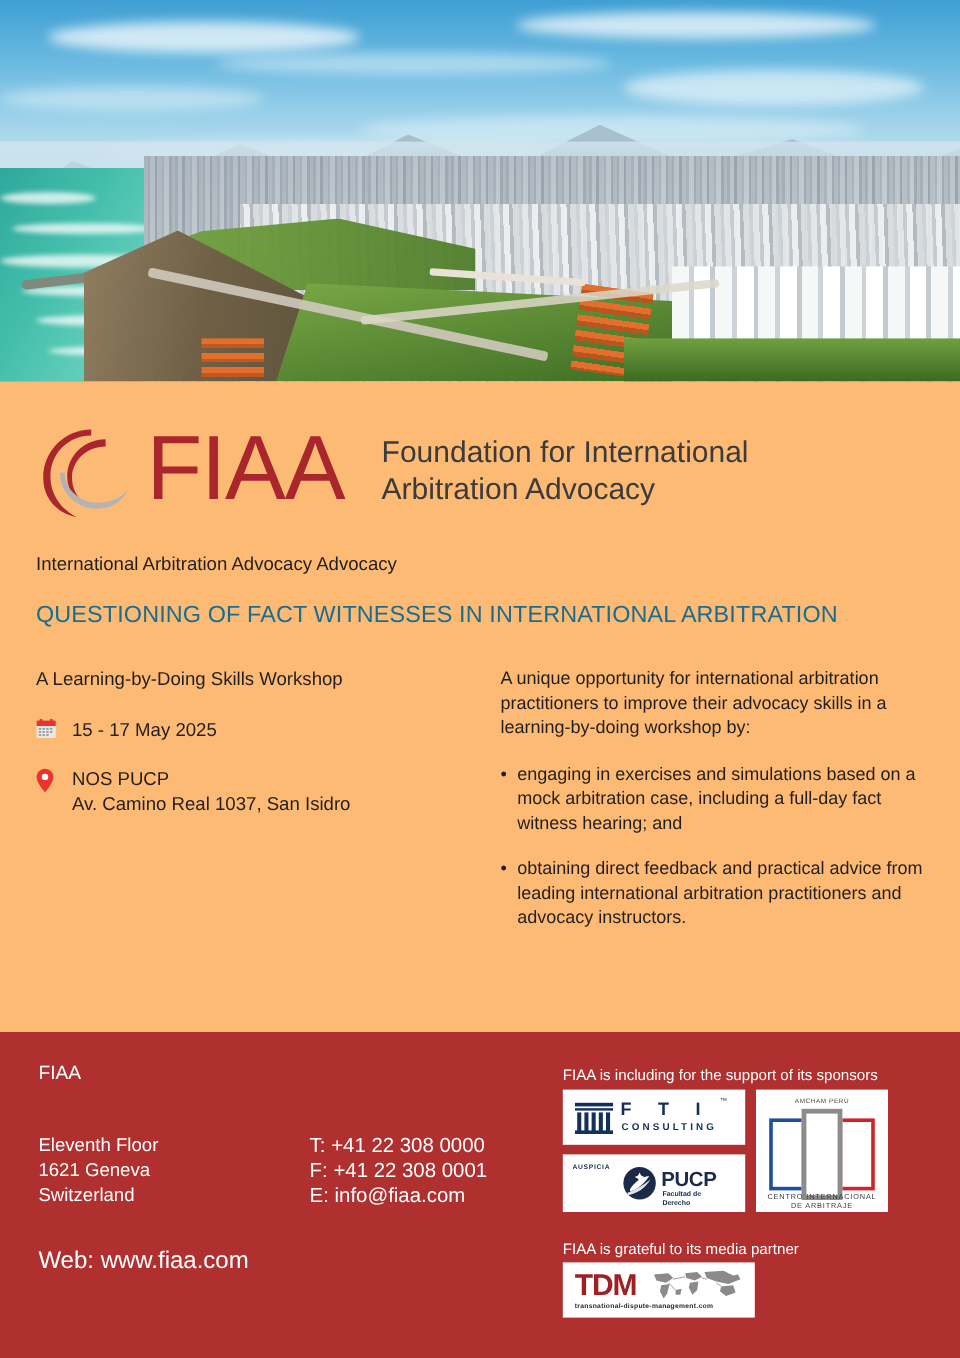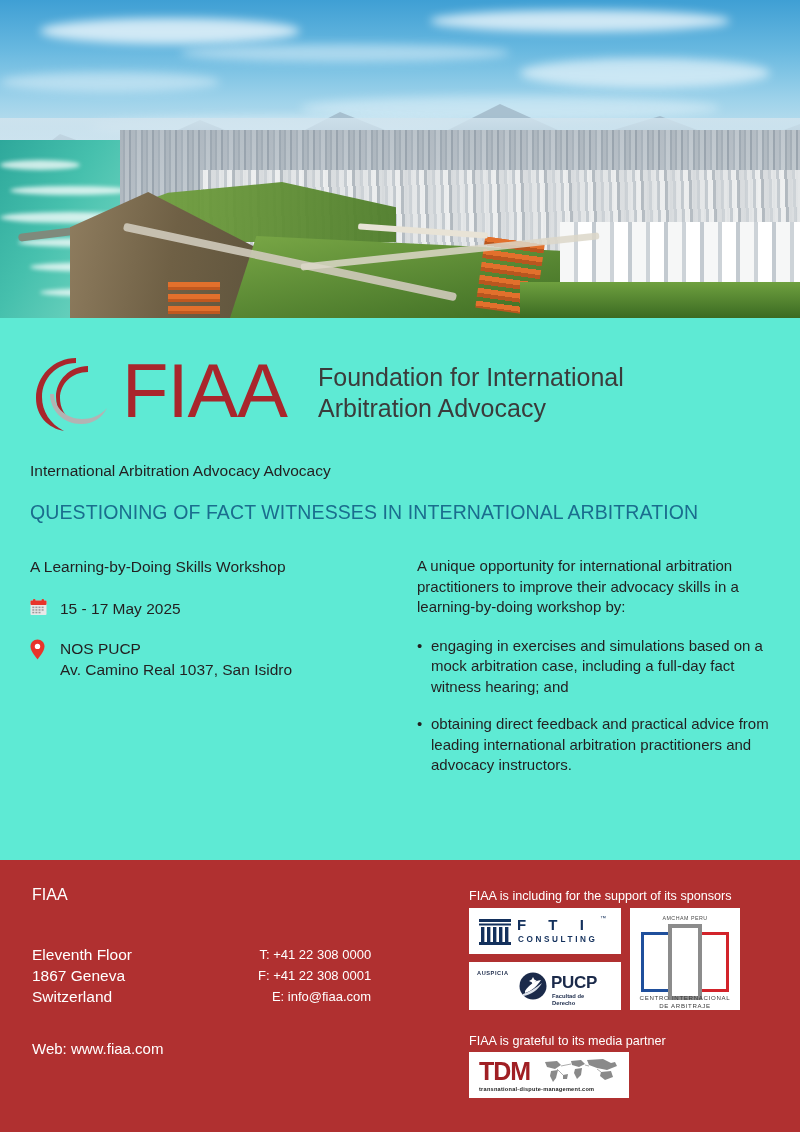--- a/index.html
+++ b/index.html
@@ -3,21 +3,21 @@
 <meta charset="utf-8">
 <style>
   * { margin:0; padding:0; box-sizing:border-box; }
   html,body { width:800px; height:1132px; }
   body {
     font-family:"Liberation Sans", sans-serif;
     background:#ffffff;
     color:#231f20;
     overflow:hidden;
   }
-  .poster { position:relative; width:800px; height:1132px; background:#5eead4; }
+  .poster { position:relative; width:800px; height:1132px; background:#fdba74; }
 
   
   .hero { position:absolute; left:0; top:0; width:800px; height:318px; overflow:hidden; background:#6fc4d8; }
   .sky {
     position:absolute; left:0; top:0; width:800px; height:150px;
     background:linear-gradient(#3f9fd4 0%, #69b9e0 34%, #9dd2ea 66%, #cfe6f0 100%);
   }
   .cloud {
     position:absolute; background:rgba(255,255,255,.72);
     border-radius:50%; filter:blur(5px);
@@ -168,22 +168,22 @@
   .bullet .dot { flex:0 0 14px; font-size:15px; line-height:20.5px; }
   .bullet .btxt { font-size:15px; line-height:20.5px; }
 
   
   .footer {
     position:absolute; left:0; top:860px; width:800px; height:272px;
     background:#b03030; color:#ffffff;
   }
   .f-name { position:absolute; left:32px; top:24px; font-size:16px; line-height:22px; }
   .f-addr { position:absolute; left:32px; top:84px; font-size:15.5px; line-height:21px; }
-  .f-contact { position:absolute; left:258px; top:84px; font-size:13px; line-height:21px;text-align:right; }
-  .f-web { position:absolute; left:32px; top:180px; font-size:15px; }
+  .f-contact { position:absolute; left:258px; top:84px; font-size:17px; line-height:21px; }
+  .f-web { position:absolute; left:32px; top:180px; font-size:20px; }
 
   .spon-title { position:absolute; left:469px; top:29px; font-size:12.6px; }
   .media-title { position:absolute; left:469px; top:174px; font-size:12.6px; }
 
   .sbox { position:absolute; background:#fff; }
   .box-fti  { left:469px; top:48px;  width:152px; height:46px; }
   .box-pucp { left:469px; top:102px; width:152px; height:48px; }
   .box-amch { left:630px; top:48px;  width:110px; height:102px; }
   .box-tdm  { left:469px; top:192px; width:160px; height:46px; }
 
@@ -343,21 +343,21 @@
   </div>
 
   <div class="footer">
 
     <div class="f-name">
       <div>FIAA</div>
     </div>
 
     <div class="f-addr">
       <div>Eleventh Floor</div>
-      <div>1867 Geneva</div>
+      <div>1621 Geneva</div>
       <div>Switzerland</div>
     </div>
 
     <div class="f-contact">
       <div>T: +41 22 308 0000</div>
       <div>F: +41 22 308 0001</div>
       <div>E: info@fiaa.com</div>
     </div>
 
     <div class="f-web">Web: www.fiaa.com</div>

